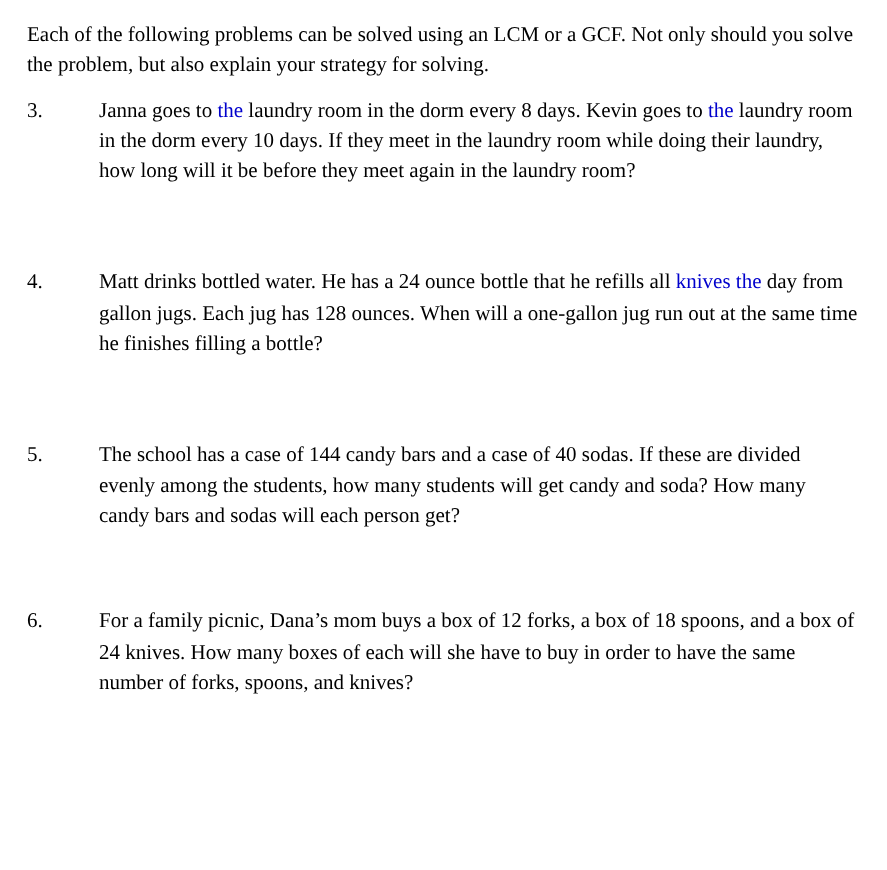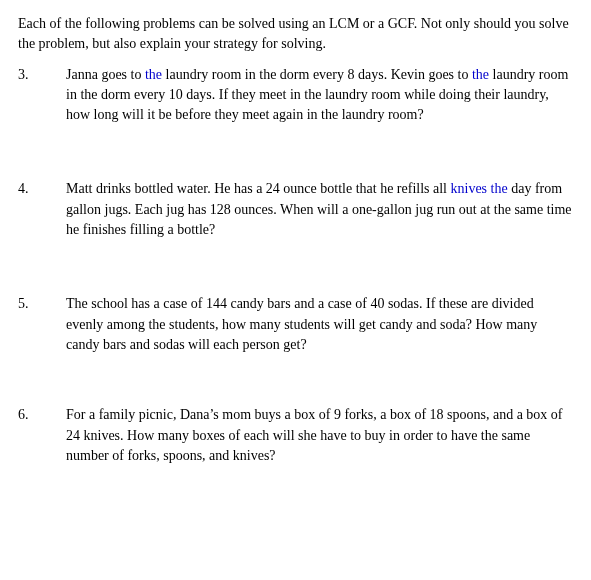--- a/index.html
+++ b/index.html
@@ -64,15 +64,15 @@
       <div class="problem-text">Matt drinks bottled water.  He has a 24 ounce bottle that he refills all <span class="highlight">knives the</span> day from gallon jugs.  Each jug has 128 ounces.  When will a one-gallon jug run out at the same time he finishes filling a bottle?</div>
     </li>
     <li class="spacer"></li>
     <li class="problem-item">
       <span class="problem-number">5.</span>
       <div class="problem-text">The school has a case of 144 candy bars and a case of 40 sodas.  If these are divided evenly among the students, how many students will get candy and soda?  How many candy bars and sodas will each person get?</div>
     </li>
     <li class="spacer-sm"></li>
     <li class="problem-item">
       <span class="problem-number">6.</span>
-      <div class="problem-text">For a family picnic, Dana’s mom buys a box of 9 forks, a box of 18 spoons, and a box of 24 knives.  How many boxes of each will she have to buy in order to have the same number of forks, spoons, and knives?</div>
+      <div class="problem-text">For a family picnic, Dana’s mom buys a box of 12 forks, a box of 18 spoons, and a box of 24 knives.  How many boxes of each will she have to buy in order to have the same number of forks, spoons, and knives?</div>
     </li>
   </ul>
 
 </body></html>

